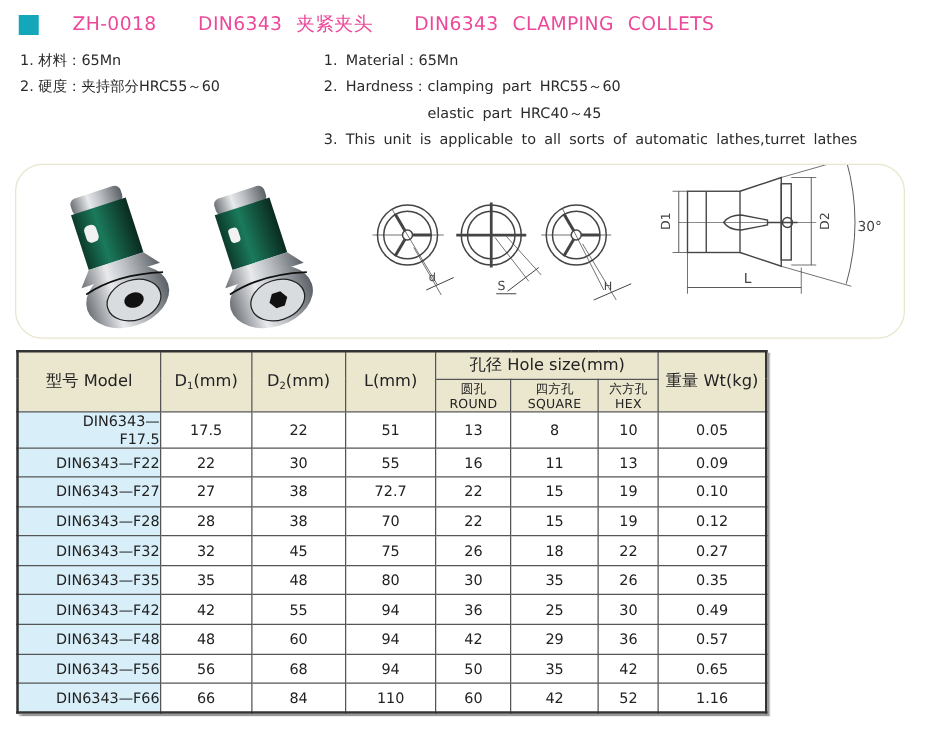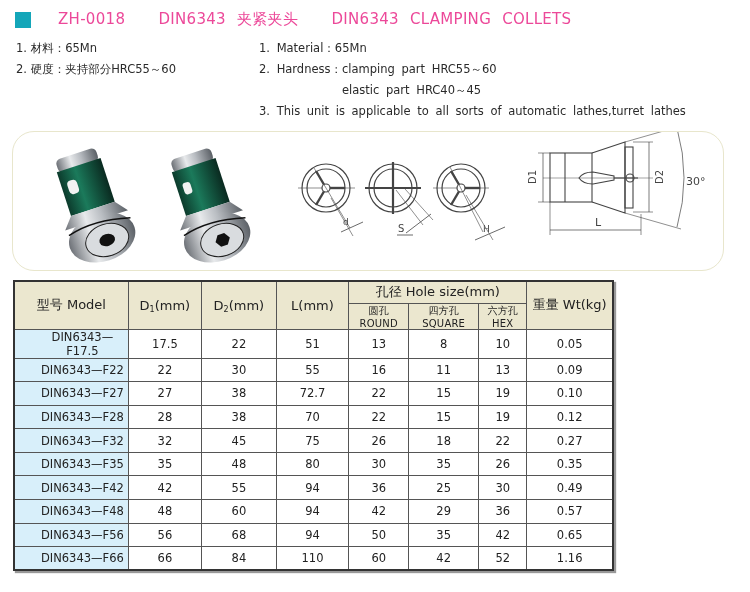--- a/index.html
+++ b/index.html
@@ -31,21 +31,21 @@
     box-shadow: 2px 2px 1px #999;
   }
   .spec-table th, .spec-table td {
     border: 1px solid #555; text-align: center; color: #222; font-weight: normal;
   }
   .spec-table th { background: #ebe7cf; }
   .spec-table thead tr.h1 th { height: 22px; font-size: 13px; }
   .spec-table thead tr.h2 th { height: 16px; font-size: 10px; letter-spacing: 0.2px; }
   .spec-table th.big { font-size: 13px; }
   .spec-table tbody td { height: 23.6px; }
-  .spec-table tbody td.model { background: #d8effa; text-align: center; padding-left: 22px; }
+  .spec-table tbody td.model { background: #d8effa; text-align: right; padding-left: 22px; }
   sub.s { font-size: 8px; vertical-align: baseline; position: relative; top: 2px; }
 </style>
 </head>
 <body>
 
 <div class="title-row">
   <div class="title-square"></div>
   <div class="title-text">
     <span>ZH-0018</span>&nbsp;&nbsp;
     <span>DIN6343 夹紧夹头</span>&nbsp;&nbsp;

